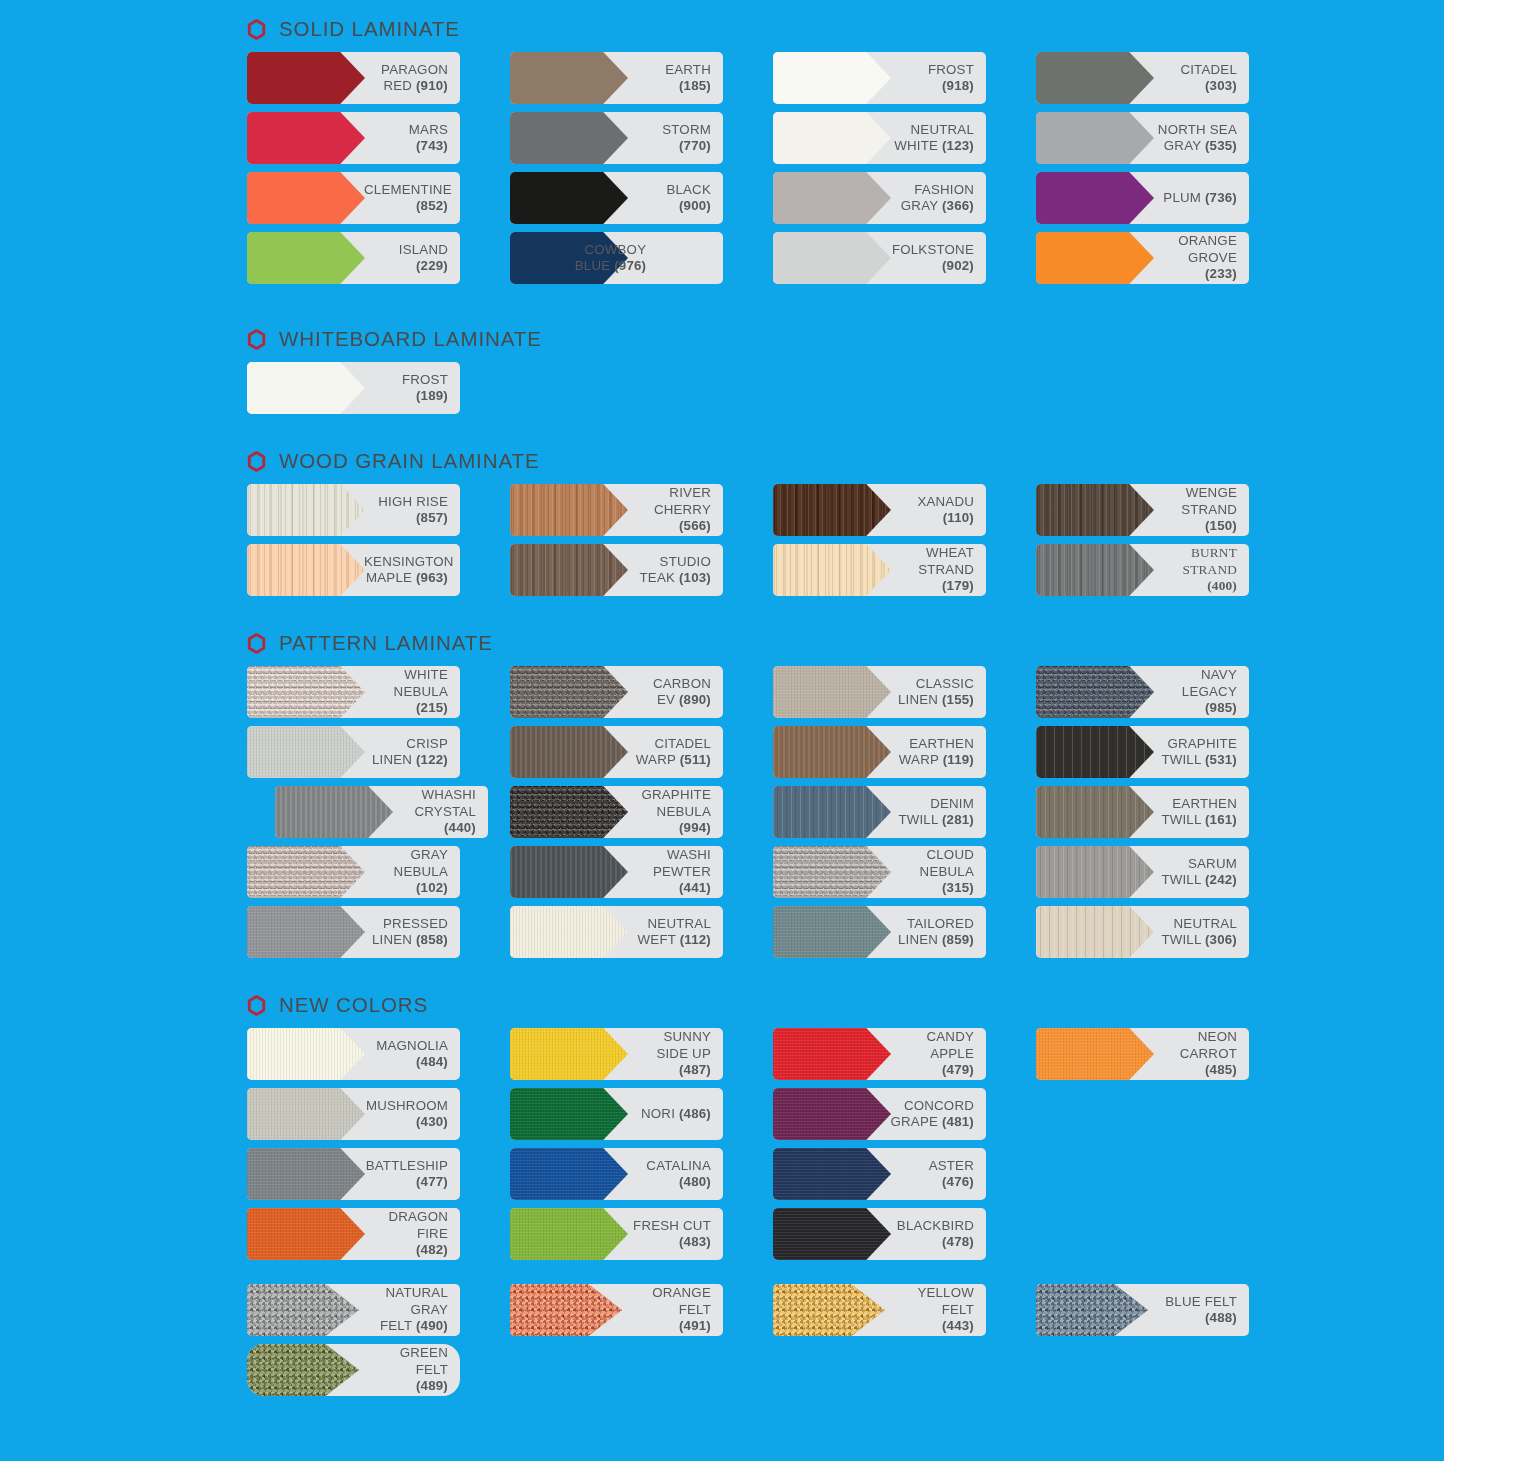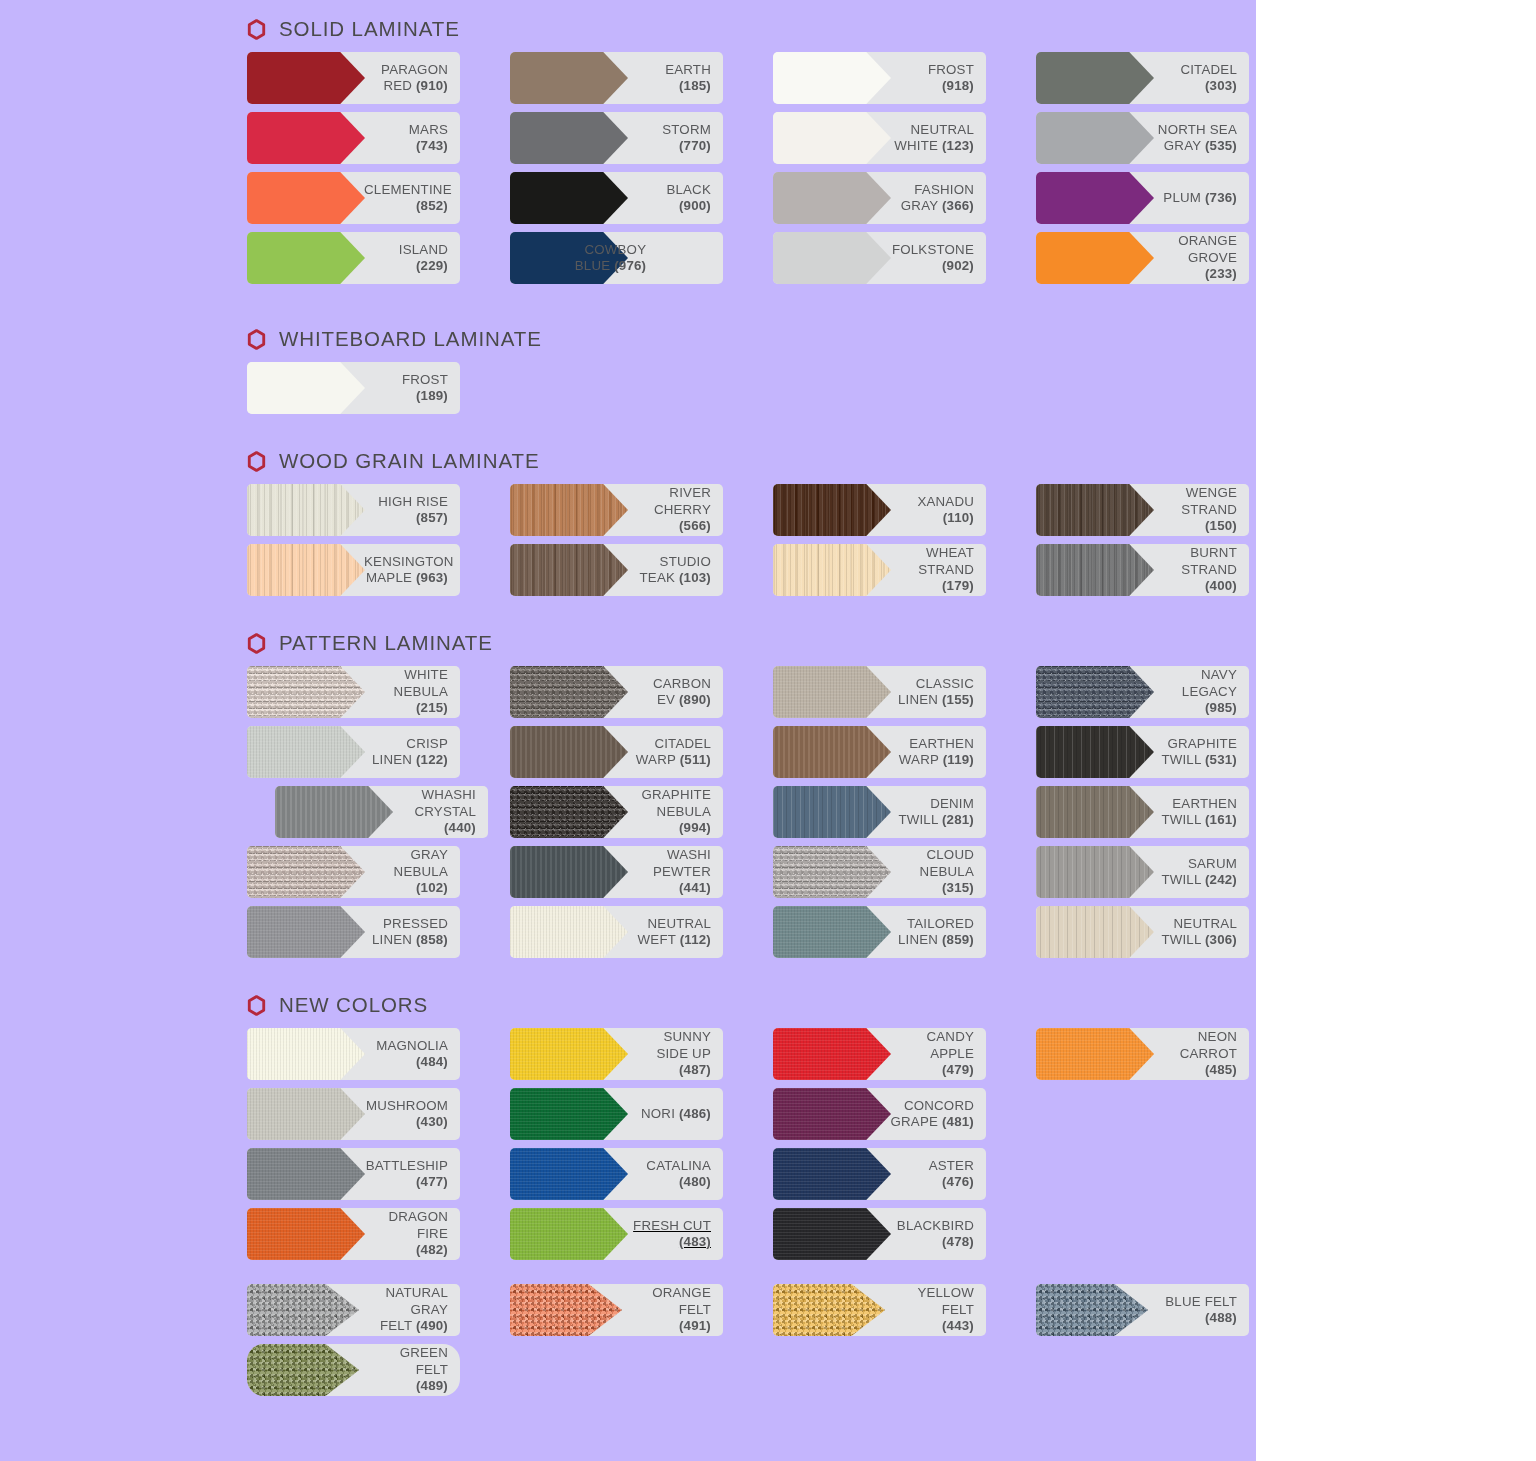--- a/index.html
+++ b/index.html
@@ -7,23 +7,23 @@
   html, body {
     width: 1536px;
     height: 1461px;
     background: #ffffff;
     font-family: "Liberation Sans", sans-serif;
     overflow: hidden;
   }
 
   .page {
     position: relative;
-    width: 1256px;
+    width: 1444px;
     height: 1461px;
-    background: #c4b5fd;
+    background: #0ea5e9;
   }
 
   .content {
     position: absolute;
     left: 247px;
     top: 12px;
     width: 1010px;
   }
 
   
@@ -425,21 +425,21 @@
           </div>
           <div class="swatch" style="background: rgb(228, 229, 231);">
             <div class="chip" style="background: rgb(245, 220, 180);">
               <div class="chip-tex tex-wood"></div>
             </div>
             <div class="swatch-label">
               <div class="nm">WHEAT</div>
               <div><span class="nm">STRAND </span><span class="cd">(179)</span></div>
             </div>
           </div>
-          <div class="swatch" style="background: rgb(228, 229, 231);">
+          <div class="swatch" style="background: rgb(228, 229, 231); font-family: Liberation Serif, serif;">
             <div class="chip" style="background: rgb(106, 107, 108);">
               <div class="chip-tex tex-wood"></div>
             </div>
             <div class="swatch-label">
               <div class="nm">BURNT</div>
               <div><span class="nm">STRAND </span><span class="cd">(400)</span></div>
             </div>
           </div>
         </div>
       </div>
@@ -736,21 +736,21 @@
           <div></div>
           <div class="swatch" style="background: rgb(228, 229, 231);">
             <div class="chip" style="background: rgb(224, 96, 36);">
               <div class="chip-tex tex-linen"></div>
             </div>
             <div class="swatch-label">
               <div class="nm">DRAGON FIRE</div>
               <div><span class="cd">(482)</span></div>
             </div>
           </div>
-          <div class="swatch" style="background: rgb(228, 229, 231); text-decoration: underline;">
+          <div class="swatch" style="background: rgb(228, 229, 231);">
             <div class="chip" style="background: rgb(132, 182, 60);">
               <div class="chip-tex tex-linen"></div>
             </div>
             <div class="swatch-label">
               <div class="nm">FRESH CUT</div>
               <div><span class="cd">(483)</span></div>
             </div>
           </div>
           <div class="swatch" style="background: rgb(228, 229, 231);">
             <div class="chip" style="background: rgb(39, 39, 42);">

